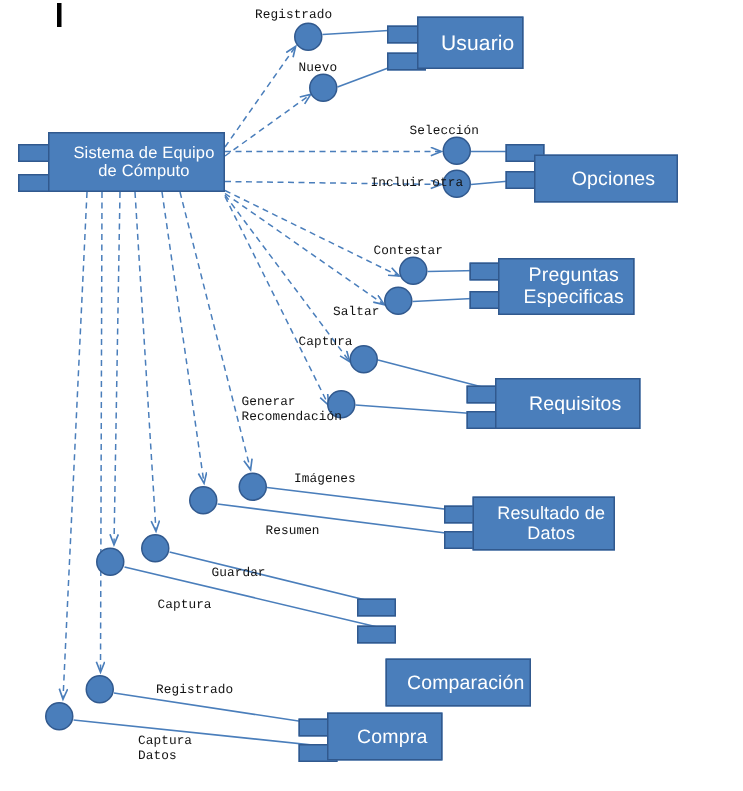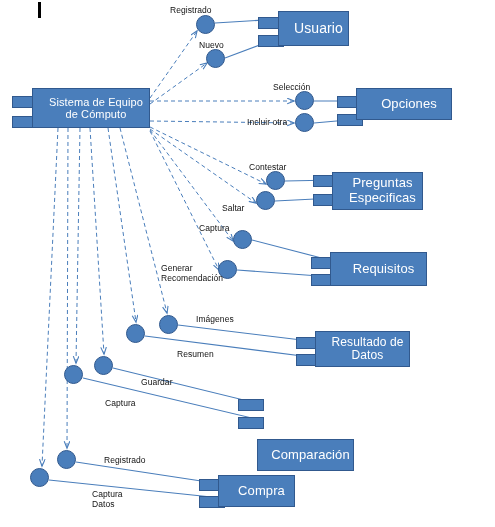--- a/index.html
+++ b/index.html
@@ -66,20 +66,21 @@
     border: 1.6px solid #31598e;
   }
   
   .edge-label {
     position: absolute;
     color: #111111;
     font-size: 8.5px;
     line-height: 1.18;
     white-space: pre-line;
     letter-spacing: 0.05px;
+    font-family: Liberation Mono, monospace;
   }
   .artifact-tick {
     position: absolute;
     background: #000000;
   }
 </style>
 </head>
 <body>
 
 <div id="canvas">
@@ -136,21 +137,21 @@
   </div>
 
   <div class="tab" style="left:258px; top:17px;"></div>
   <div class="tab" style="left:258px; top:35px;"></div>
   <div class="component" style="left:278px; top:11px; width:71px; height:35px; font-size:14px;">
     <span class="label">Usuario</span>
   </div>
 
   <div class="tab" style="left:337px; top:96px;"></div>
   <div class="tab" style="left:337px; top:114px;"></div>
-  <div class="component" style="left:356px; top:88px; width:96px; height:32px; font-size:13px;">
+  <div class="component" style="left:356px; top:103px; width:96px; height:32px; font-size:13px;">
     <span class="label">Opciones</span>
   </div>
 
   <div class="tab" style="left:313px; top:175px;"></div>
   <div class="tab" style="left:313px; top:194px;"></div>
   <div class="component" style="left:332px; top:172px; width:91px; height:38px; font-size:13px;">
     <span class="label">Preguntas
 Especificas</span>
   </div>
 

